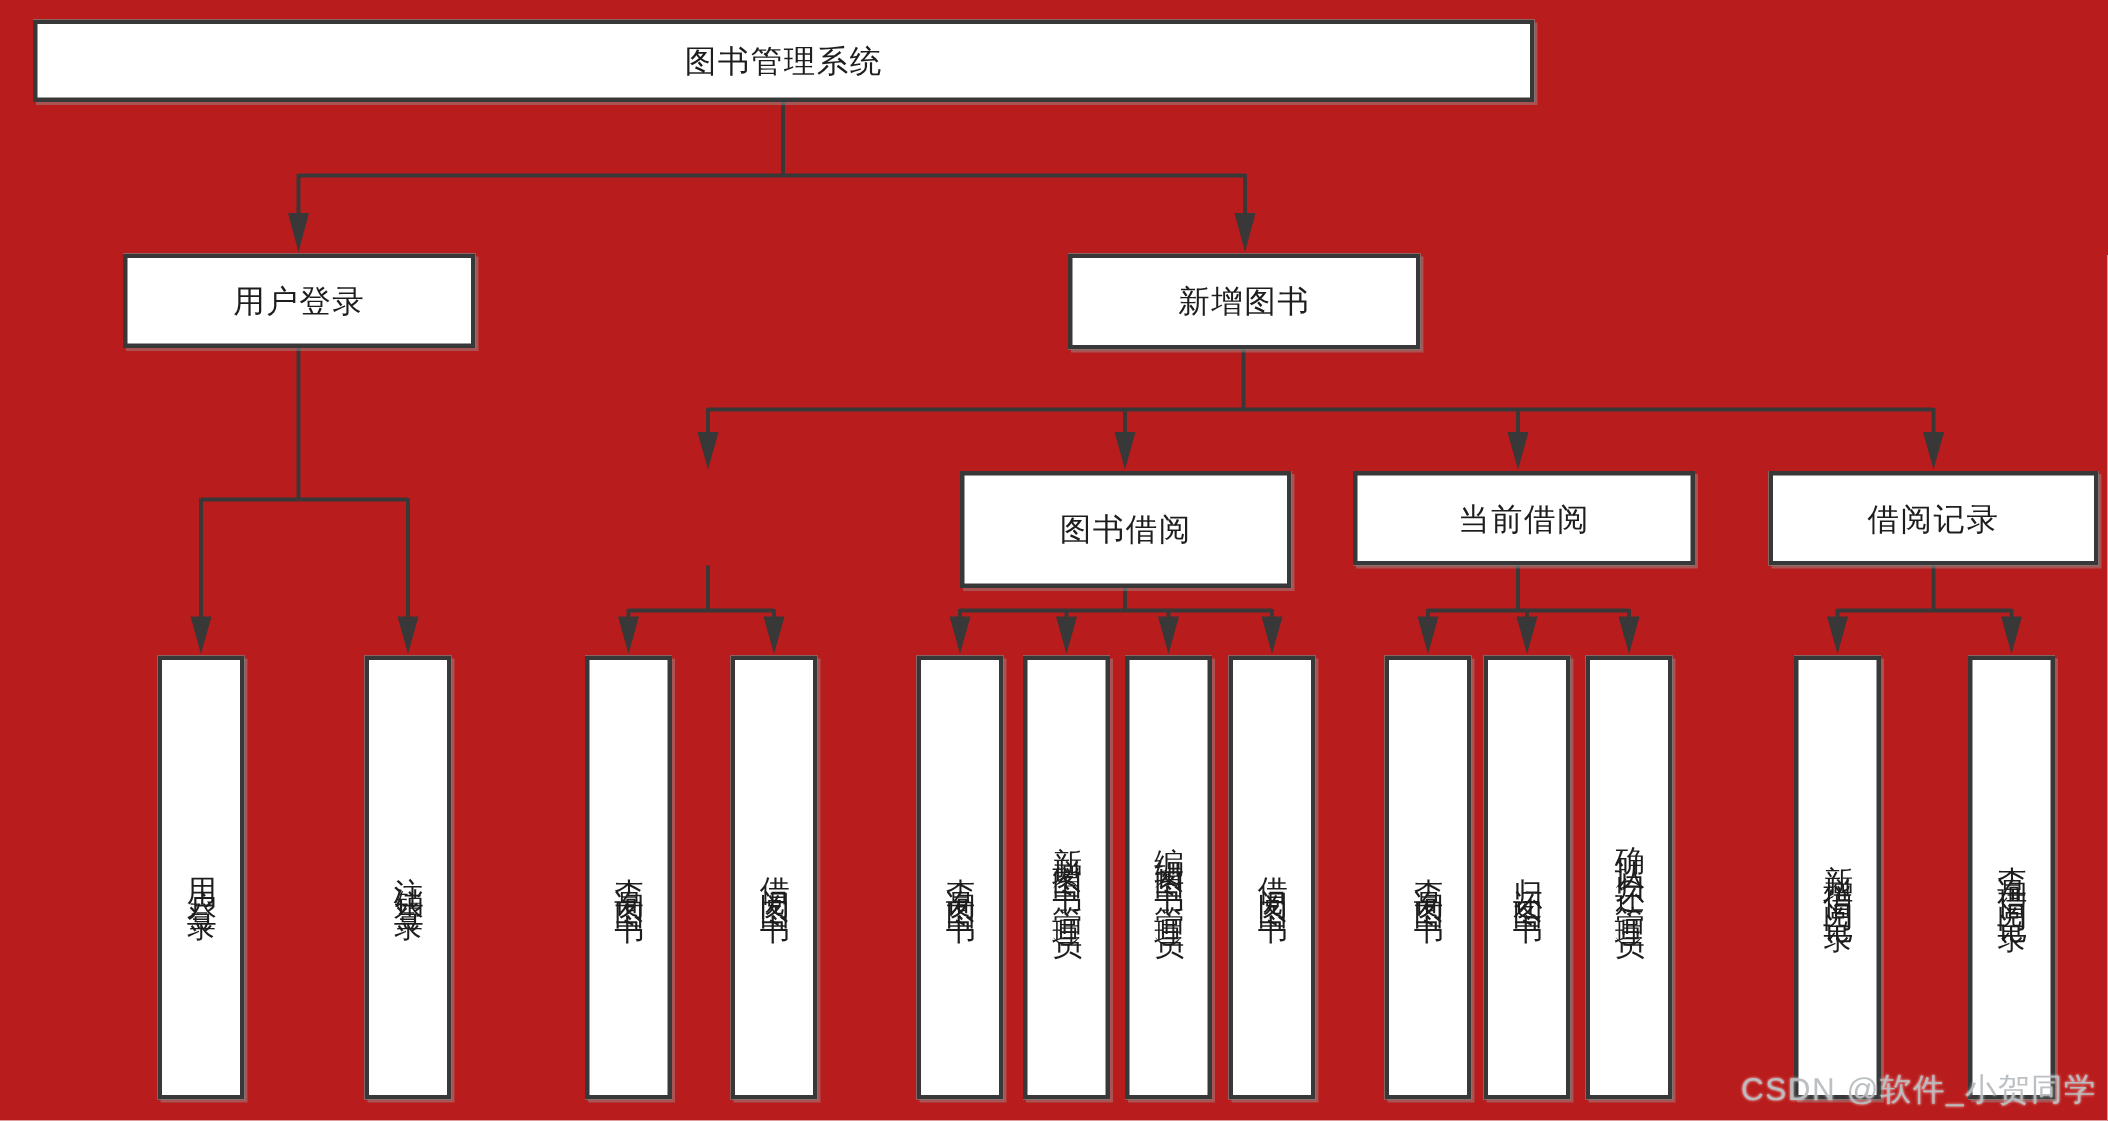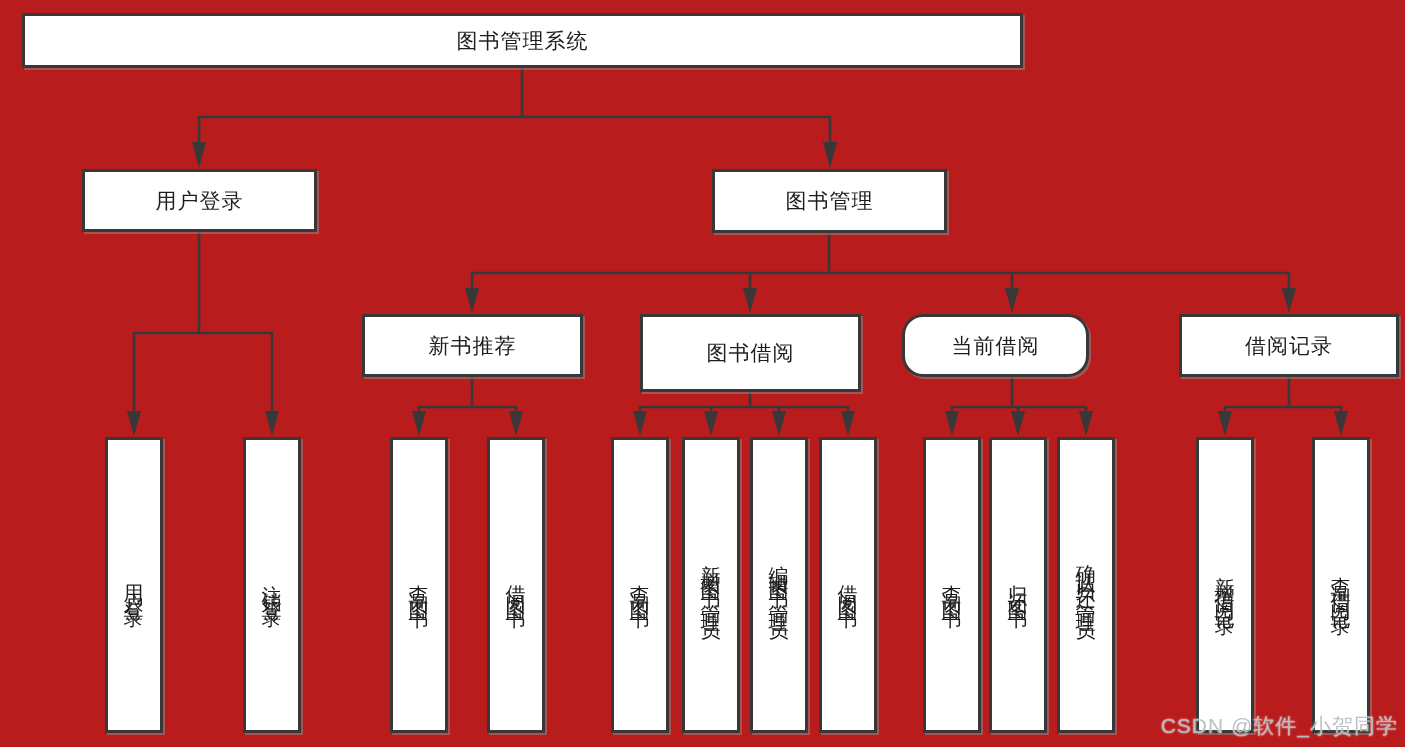--- a/index.html
+++ b/index.html
@@ -119,25 +119,24 @@
     <line x1="1225" y1="407" x2="1341" y2="407"></line>
     <line x1="1225" y1="406" x2="1225" y2="416"></line>
     <polygon points="1218,411 1232,411 1225,436" stroke="none"></polygon>
     <line x1="1341" y1="406" x2="1341" y2="416"></line>
     <polygon points="1334,411 1348,411 1341,436" stroke="none"></polygon>
   </svg>
 
   <div class="node" style="left:22px; top:13px; width:1001px; height:55px;">图书管理系统</div>
 
   <div class="node" style="left:82px; top:169px; width:235px; height:63px;">用户登录</div>
-  <div class="node" style="left:712px; top:169px; width:235px; height:64px;">图书管理</div>
+  <div class="node" style="left:712px; top:169px; width:235px; height:64px;">新增图书</div>
 
-  <div class="node" style="left:362px; top:314px; width:221px; height:63px;">新书推荐</div>
   <div class="node" style="left:640px; top:314px; width:221px; height:78px;">图书借阅</div>
-  <div class="node" style="left:902px; top:314px; width:187px; height:63px;border-radius:21px;">当前借阅</div>
+  <div class="node" style="left:902px; top:314px; width:228px; height:63px;">当前借阅</div>
   <div class="node" style="left:1179px; top:314px; width:220px; height:63px;">借阅记录</div>
 
   <div class="node leaf" style="left:105px; top:437px; width:58px; height:296px;">用户登录</div>
   <div class="node leaf" style="left:243px; top:437px; width:58px; height:296px;">注销登录</div>
 
   <div class="node leaf" style="left:390px; top:437px; width:58px; height:296px;">查询图书</div>
   <div class="node leaf" style="left:487px; top:437px; width:58px; height:296px;">借阅图书</div>
 
   <div class="node leaf" style="left:611px; top:437px; width:58px; height:296px;">查询图书</div>
   <div class="node leaf" style="left:682px; top:437px; width:58px; height:296px;">新增图书（管理员）</div>

